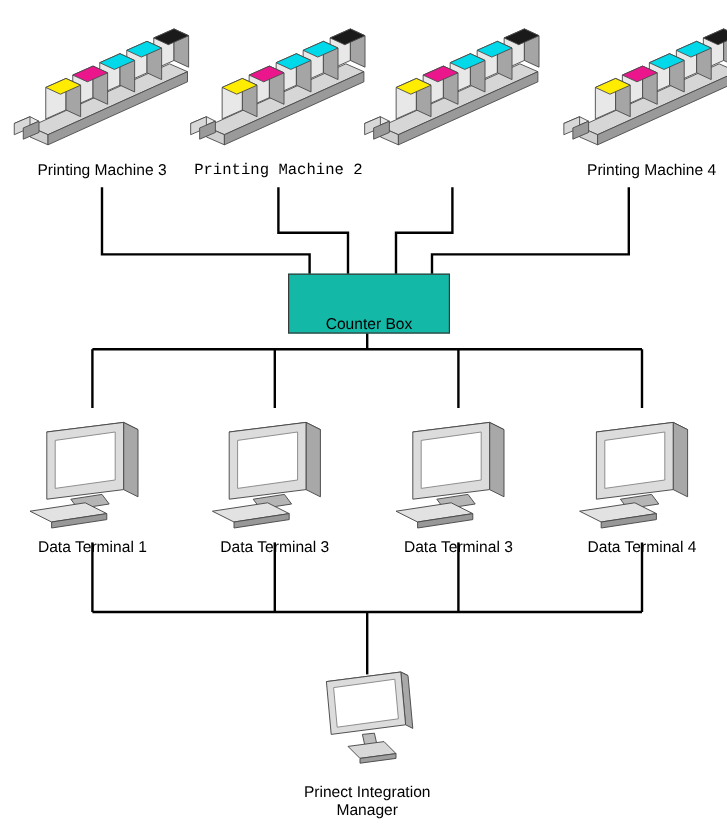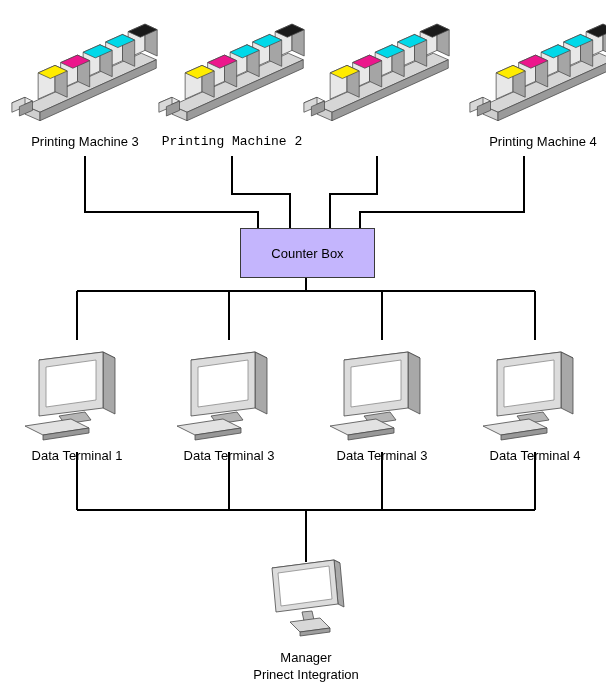--- a/index.html
+++ b/index.html
@@ -8,22 +8,22 @@
     font-family:"Liberation Sans",sans-serif;color:#000;overflow:hidden;
   }
   .lines{position:absolute;left:0;top:0;z-index:0;}
   .node{position:absolute;text-align:center;z-index:1;}
   .node-label{font-size:13px;line-height:15px;margin-top:2px;color:#000;}
   .machine{width:150px;top:10px;}
   .machine-1{left:10px;}  .machine-2{left:157px;font-family:Liberation Mono, monospace;}
   .machine-3{left:302px;} .machine-4{left:468px;}
   .counter-box{
     position:absolute;left:240px;top:228px;width:133px;height:48px;
-    background:#c4b5fd;border:1px solid #3a3a3a;z-index:1;
-    display:flex;align-items:center;justify-content:center;font-size:13px;
+    background:#14b8a6;border:1px solid #3a3a3a;z-index:1;
+    display:flex;align-items:flex-end;justify-content:center;font-size:13px;
   }
   .terminal{width:120px;top:346px;}
   .terminal-1{left:17px;}  .terminal-2{left:169px;}
   .terminal-3{left:322px;} .terminal-4{left:475px;}
   .manager{width:120px;left:246px;top:558px;}
   svg{display:block;margin:0 auto;}
   .defs-svg{position:absolute;width:0;height:0;}
 </style>
 </head>
 <body>
@@ -157,17 +157,17 @@
     <svg width="120" height="100" viewBox="0 0 120 100">
         <use href="#terminal-icon"></use>
       </svg>
     <div class="node-label">Data Terminal 4</div>
   </div>
 
   <div class="node manager">
     <svg width="100" height="92" viewBox="0 0 100 92">
         <use href="#manager-icon"></use>
       </svg>
+    <div class="node-label">Prinect Integration</div>
     <div class="node-label" style="margin-top:0;">Manager</div>
-    <div class="node-label">Prinect Integration</div>
   </div>
 
 </div>
 
 </body></html>

